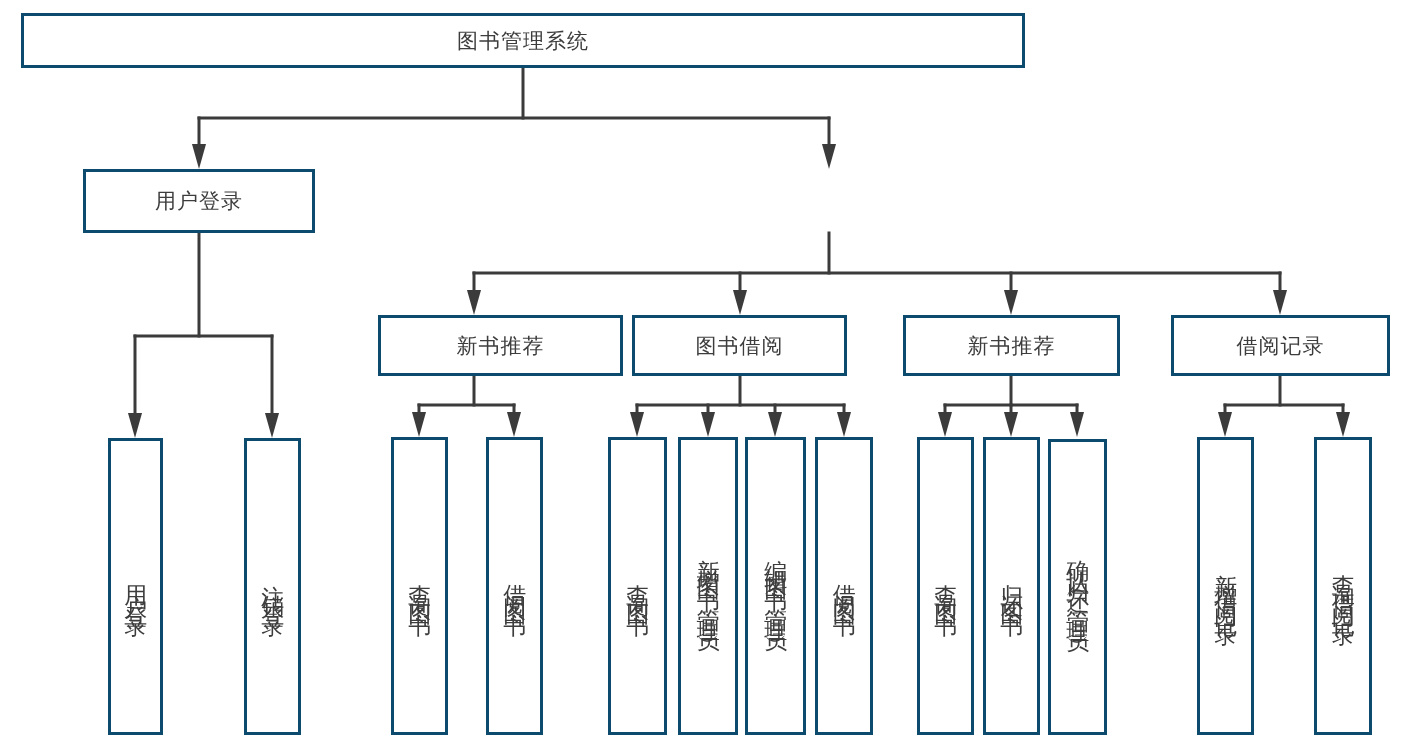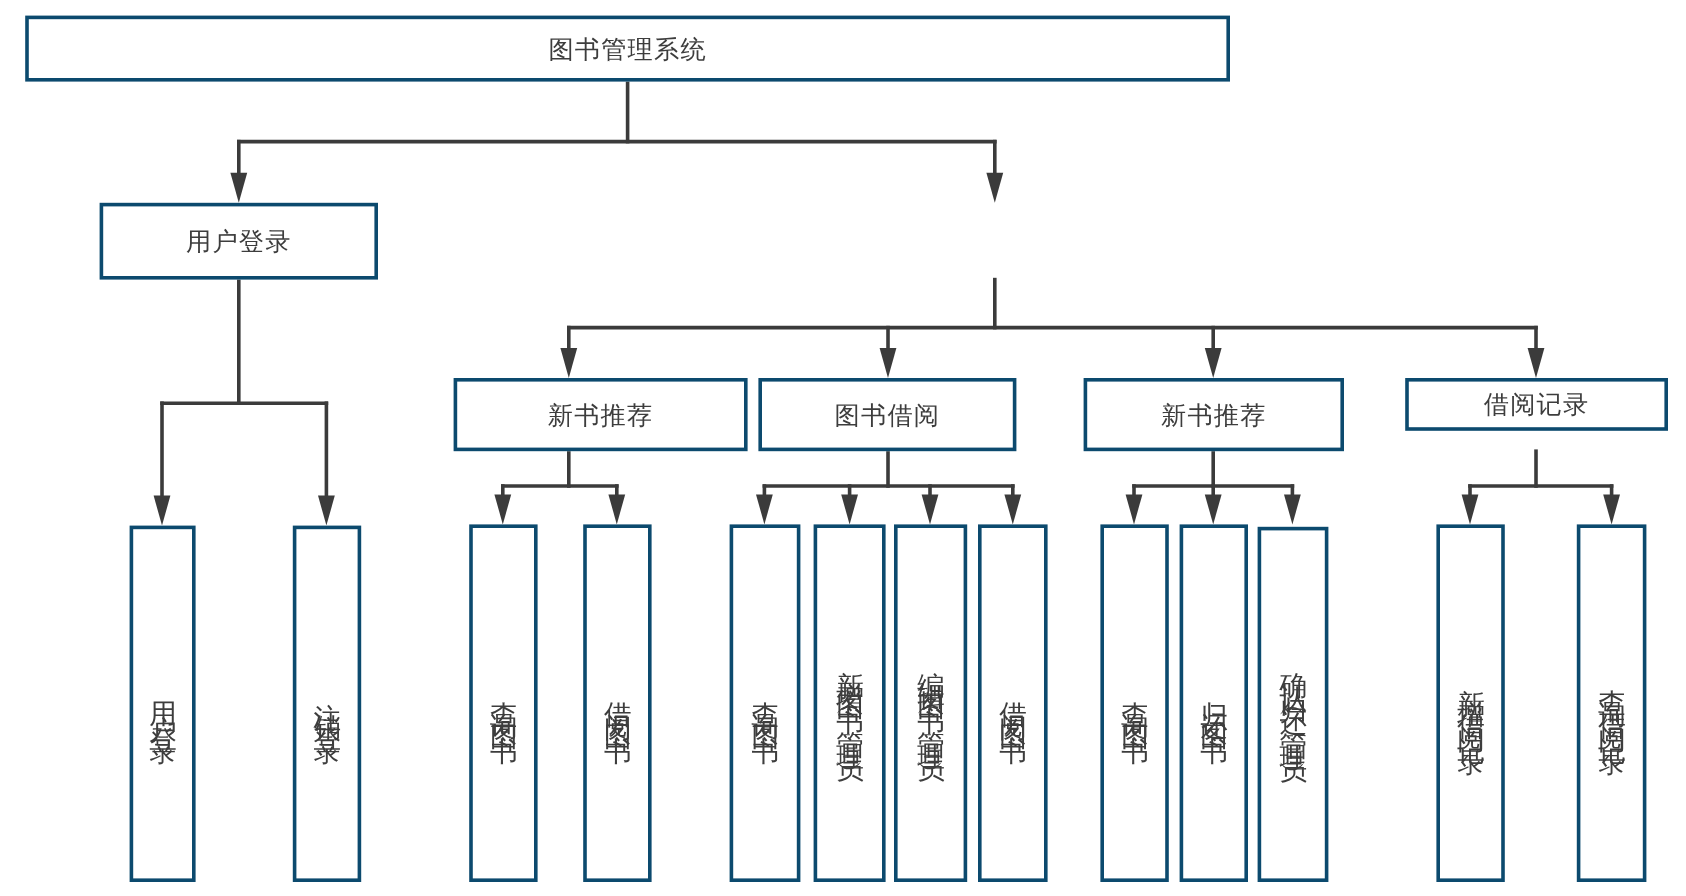--- a/index.html
+++ b/index.html
@@ -128,21 +128,21 @@
     </g>
   </svg>
 
   <div class="box" style="left:21px; top:13px; width:1004px; height:55px;">图书管理系统</div>
 
   <div class="box" style="left:83px; top:169px; width:232px; height:64px;">用户登录</div>
 
   <div class="box" style="left:378px; top:315px; width:245px; height:61px;">新书推荐</div>
   <div class="box" style="left:632px; top:315px; width:215px; height:61px;">图书借阅</div>
   <div class="box" style="left:903px; top:315px; width:217px; height:61px;">新书推荐</div>
-  <div class="box" style="left:1171px; top:315px; width:219px; height:44px;">借阅记录</div>
+  <div class="box" style="left:1171px; top:315px; width:219px; height:61px;">借阅记录</div>
 
   <div class="box leaf" style="left:108px; top:438px; width:55px; height:297px;">用户登录</div>
   <div class="box leaf" style="left:244px; top:438px; width:57px; height:297px;">注销登录</div>
 
   <div class="box leaf" style="left:391px; top:437px; width:57px; height:298px;">查询图书</div>
   <div class="box leaf" style="left:486px; top:437px; width:57px; height:298px;">借阅图书</div>
 
   <div class="box leaf" style="left:608px; top:437px; width:59px; height:298px;">查询图书</div>
   <div class="box leaf" style="left:678px; top:437px; width:60px; height:298px;">新增图书（管理员）</div>
   <div class="box leaf" style="left:745px; top:437px; width:61px; height:298px;">编辑图书（管理员）</div>

